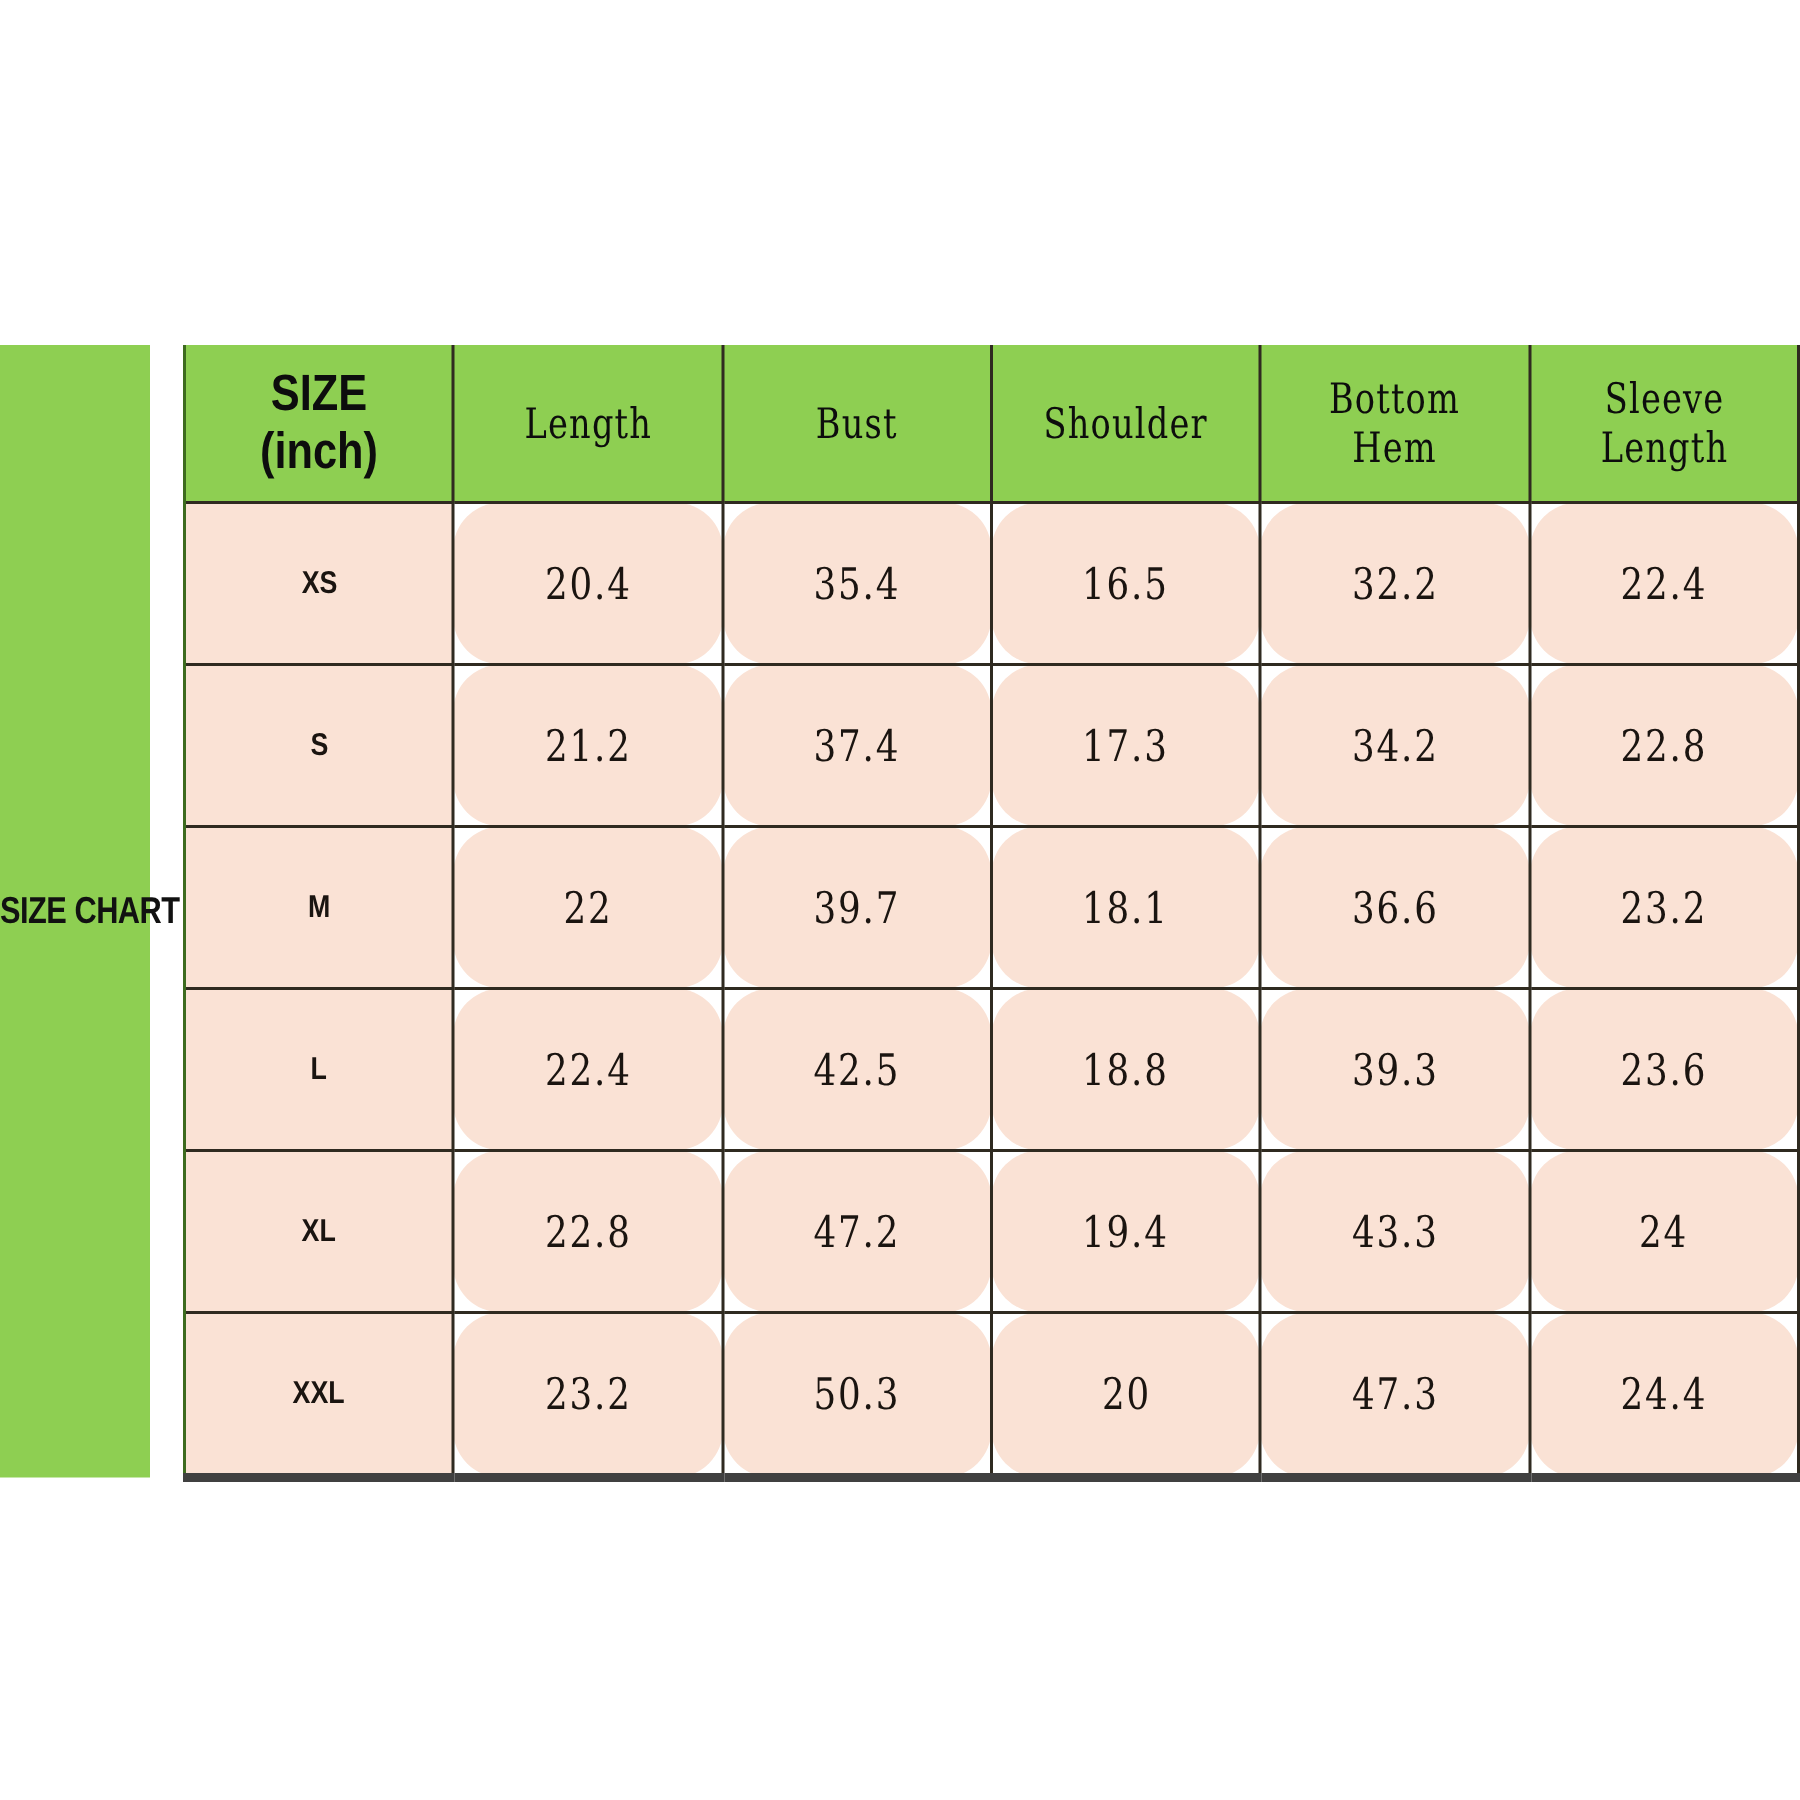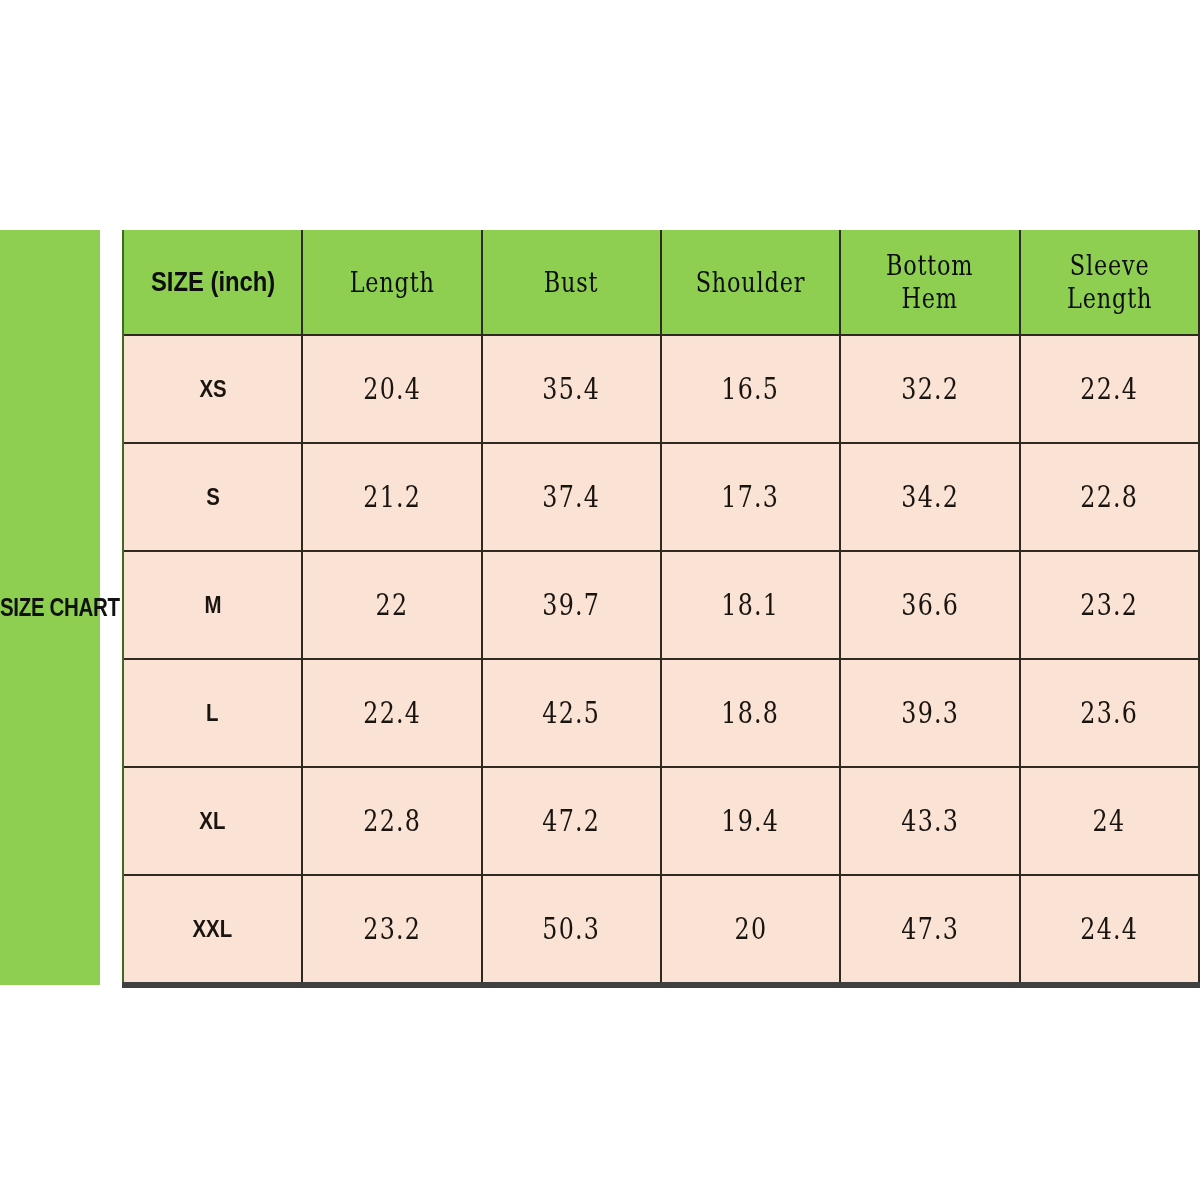--- a/index.html
+++ b/index.html
@@ -57,21 +57,21 @@
     color: #0d0d0d;
     height: 104px;
     padding: 0;
     vertical-align: middle;
     text-align: center;
     font-weight: normal;
   }
   th.hd.size-col {
     font-family: "Liberation Sans", sans-serif;
     font-weight: bold;
-    font-size: 28px;
+    font-size: 34px;
     letter-spacing: 0px;
   }
   th.hd.size-col .lbl {
     display: inline-block;
     transform: scaleX(0.85);
   }
   th.hd.metric {
     font-family: "DejaVu Serif", serif;
     font-size: 28px;
     letter-spacing: 1px;
@@ -87,30 +87,31 @@
     border: 2px solid #2f2a20;
     height: 106px;
     padding: 0;
     text-align: center;
     vertical-align: middle;
     color: #1a1410;
   }
   td.cell.sz {
     font-family: "Liberation Sans", sans-serif;
     font-weight: bold;
-    font-size: 24px;
+    font-size: 21px;
   }
   td.cell.sz .v {
     display: inline-block;
     transform: scaleX(0.85);
   }
   td.cell.num {
     font-family: "DejaVu Serif", serif;
     font-size: 29px;
     letter-spacing: 1.5px;
+    border-radius: 32px;
   }
   td.cell.num .v {
     display: inline-block;
     transform: scaleX(0.82);
   }
   tr.last td.cell {
     border-bottom: 6px solid #404040;
   }
 </style>
 </head>

